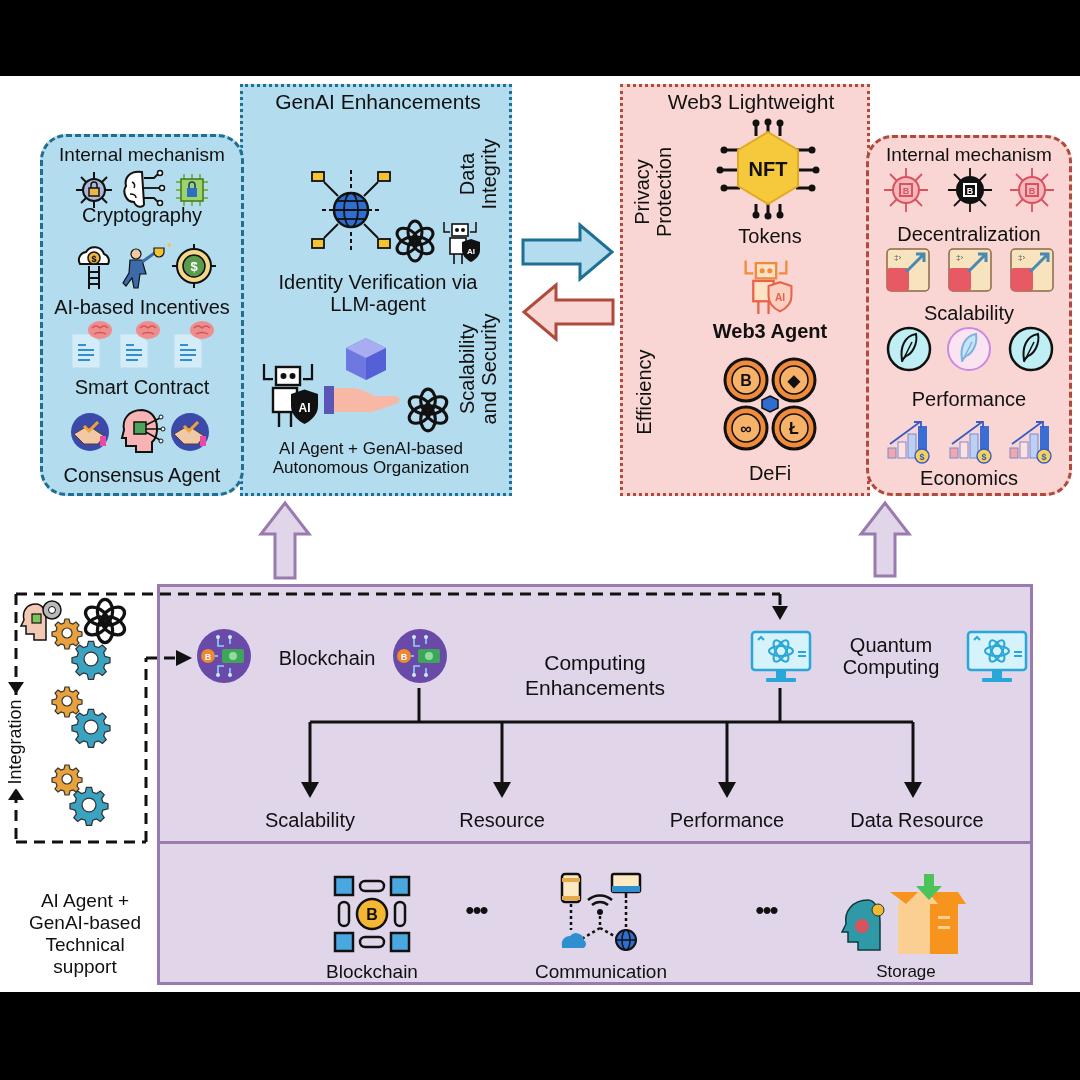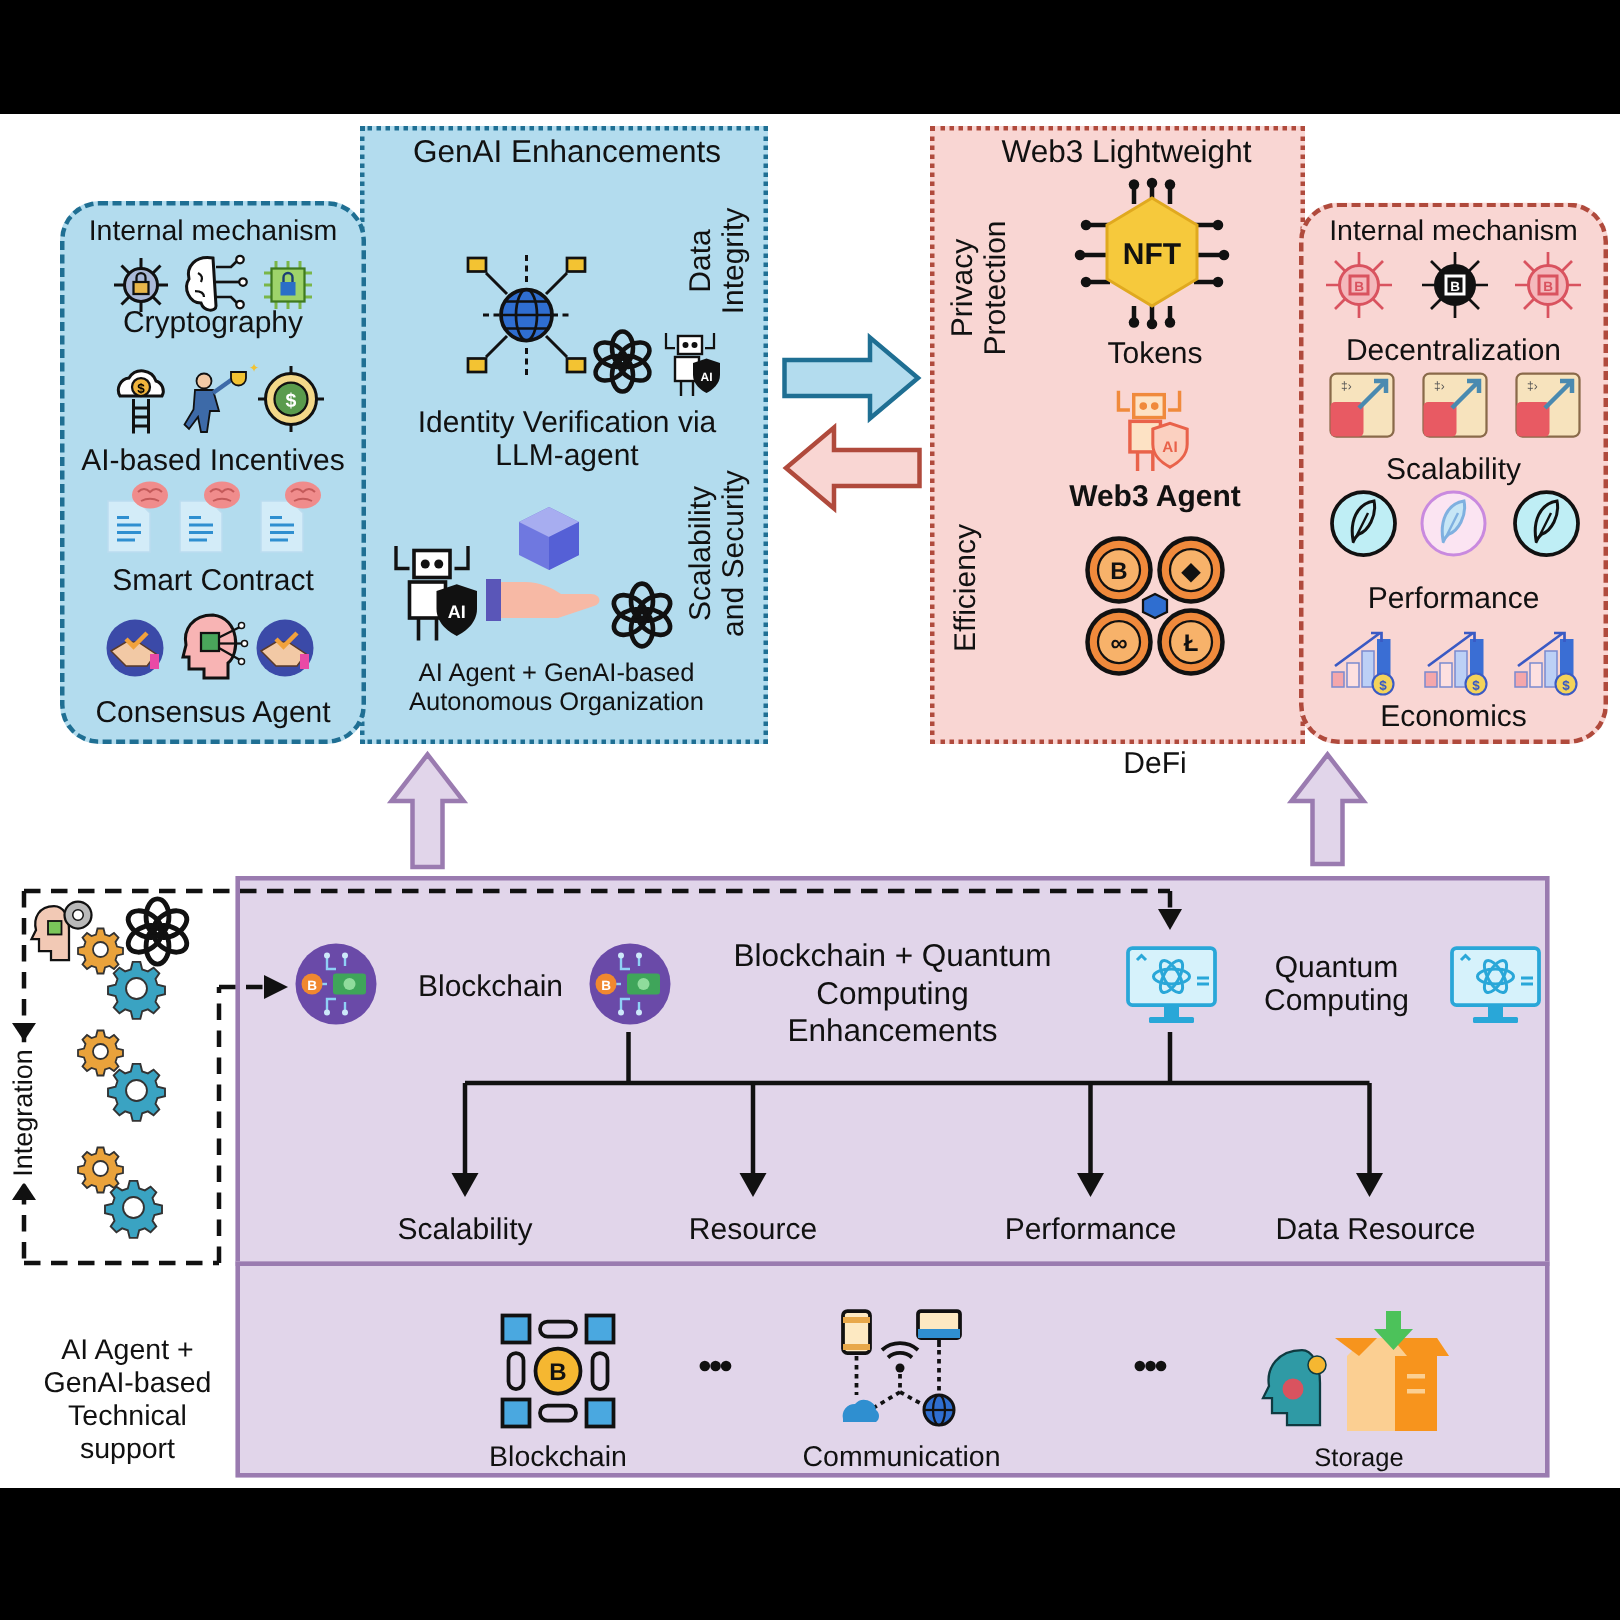--- a/index.html
+++ b/index.html
@@ -353,21 +353,21 @@
       <circle cx="72" cy="72" r="14"></circle>
     </g>
   <g font-family="Liberation Sans, sans-serif" font-weight="bold" font-size="16" text-anchor="middle" fill="#111">
     <text x="24" y="30">B</text>
       <text x="72" y="30">◆</text>
       <text x="24" y="78">∞</text>
       <text x="72" y="78">Ł</text>
   </g>
   <polygon points="48,40 56,44 56,52 48,56 40,52 40,44" fill="#2f6ed0" stroke="#111" stroke-width="1.5"></polygon>
 </svg>
-<div class="t" style="left:710px;top:462px;width:120px;font-size:20px;margin-top:36px;">DeFi</div>
+<div class="t" style="left:710px;top:462px;width:120px;font-size:20px;">DeFi</div>
 
 <div class="t" style="left:868px;top:145px;width:202px;font-size:19px;">Internal mechanism</div>
 
 <svg class="icon" style="left:884px;top:168px" width="44" height="44" viewBox="0 0 44 44">
   <g stroke="#d9535f" stroke-width="1.8">
       <line x1="22" y1="0" x2="22" y2="44"></line>
       <line x1="0" y1="22" x2="44" y2="22"></line>
       <line x1="6" y1="6" x2="38" y2="38"></line>
       <line x1="38" y1="6" x2="6" y2="38"></line>
     </g>
@@ -544,21 +544,21 @@
       <circle cx="22" cy="47" r="2"></circle>
       <circle cx="34" cy="47" r="2"></circle>
     </g>
   <circle cx="12" cy="28" r="7" fill="#f0882f"></circle>
   <text x="12" y="32" font-size="9" text-anchor="middle" fill="#fff" font-family="Liberation Sans, sans-serif" font-weight="bold">B</text>
   <rect x="26" y="21" width="22" height="14" rx="2" fill="#3fa55a"></rect>
   <circle cx="37" cy="28" r="4" fill="#8fdc9c"></circle>
 </svg>
 
 <div class="t" style="left:455px;top:625px;width:280px;font-size:21px;line-height:1.2;">
-  <span>Blockchain + Quantum</span><br>
+  <br>
   <span>Computing</span><br>
   <span>Enhancements</span>
 </div>
 
 <svg class="icon" style="left:750px;top:630px" width="62" height="54" viewBox="0 0 62 54">
   <rect x="2" y="2" width="58" height="38" rx="3" fill="#d6f2fb" stroke="#29a7d8" stroke-width="2.5"></rect>
   <g stroke="#29a7d8" stroke-width="2" fill="none">
     <ellipse cx="31" cy="21" rx="12" ry="5"></ellipse>
     <ellipse cx="31" cy="21" rx="12" ry="5" transform="rotate(60 31 21)"></ellipse>
     <ellipse cx="31" cy="21" rx="12" ry="5" transform="rotate(120 31 21)"></ellipse>

